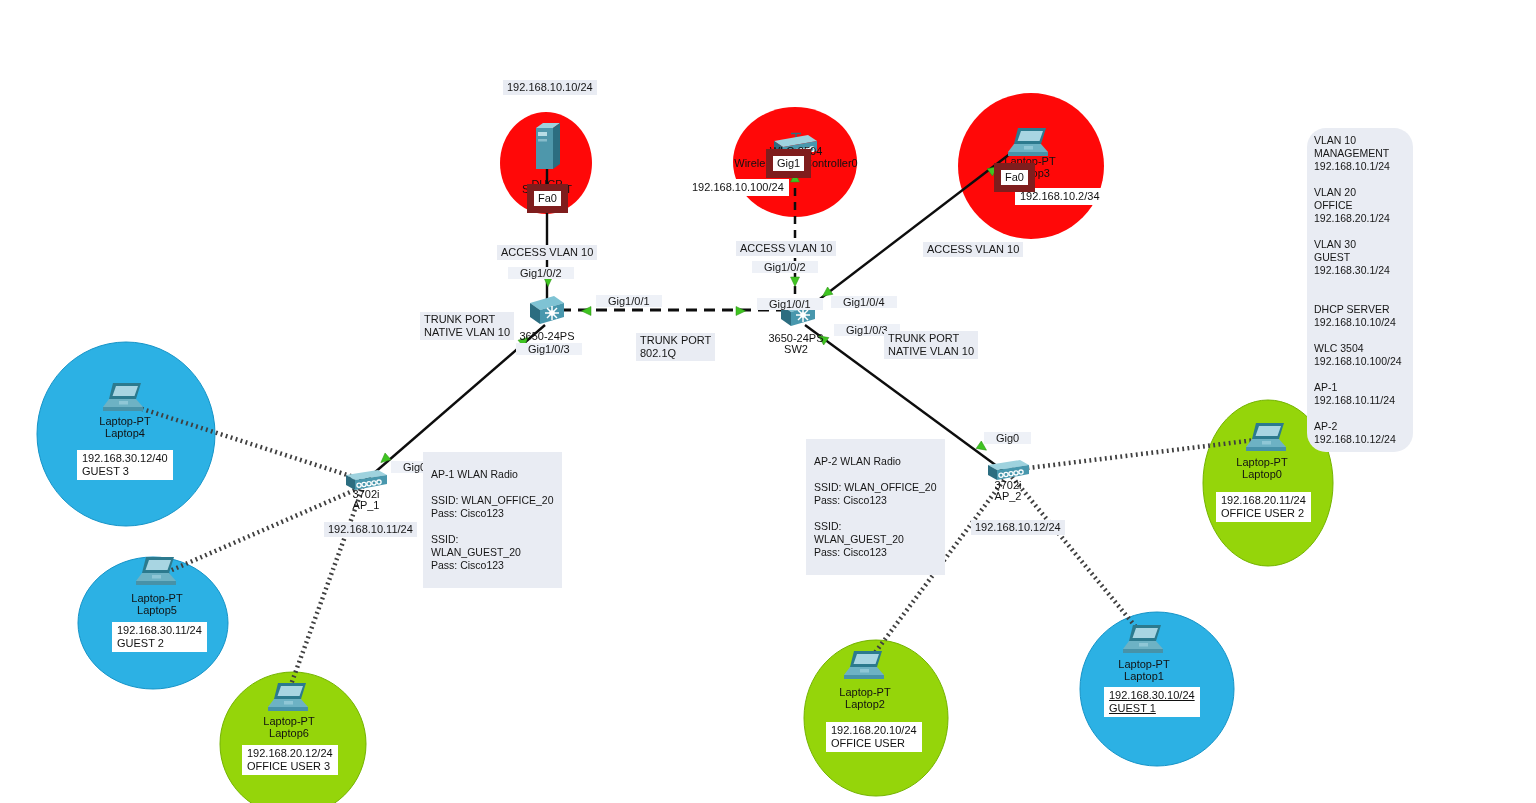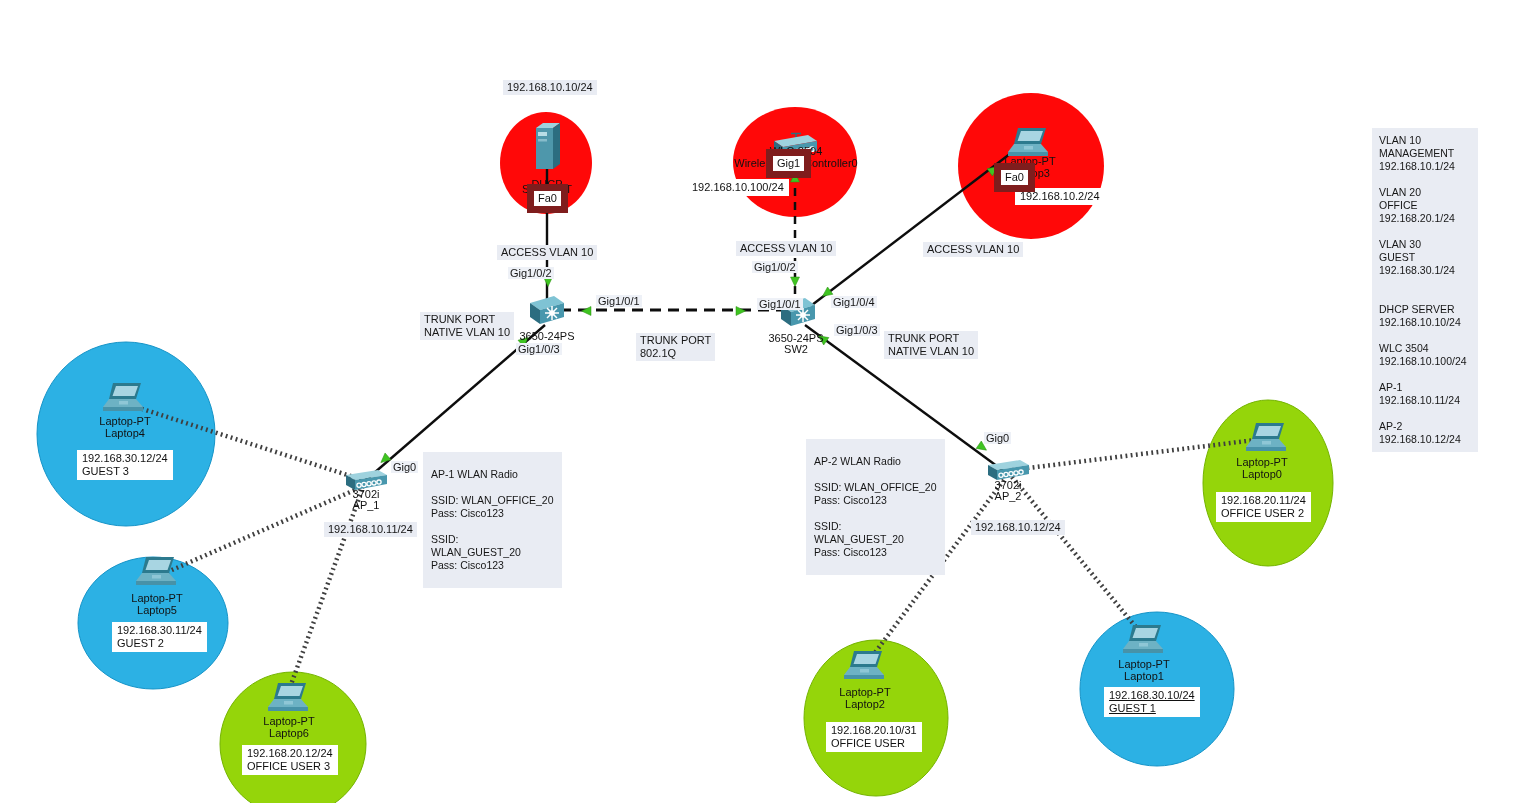--- a/index.html
+++ b/index.html
@@ -8,21 +8,21 @@
   #wires{position:absolute;left:0;top:0;z-index:1;}
   .lbl{position:absolute;transform:translateX(-50%);font-size:11px;line-height:11px;
        color:#121212;white-space:nowrap;z-index:3;}
   .note{position:absolute;background:#e9ecf3;color:#161616;font-size:11px;line-height:13px;
         padding:1px 4px;white-space:pre-line;z-index:3;}
   .whitenote{position:absolute;background:#ffffff;color:#111;font-size:11px;line-height:13px;
         padding:2px 5px;white-space:pre-line;z-index:3;}
   .portbox{position:absolute;background:#fff;border:7px solid #7f1d1d;color:#111;
         font-size:11px;line-height:13px;padding:1px 4px;z-index:4;white-space:nowrap;}
   .porttag{position:absolute;background:#eef1f7;color:#161616;font-size:11px;line-height:12px;
-        padding:0 2px;z-index:3;white-space:nowrap;}
+        padding:0 12px;z-index:3;white-space:nowrap;}
   .radio{font-size:10.5px;line-height:13px;padding:16px 8px;}
   .legendbox{font-size:10.5px;line-height:13px;padding:6px 7px;}
 </style>
 </head>
 <body>
 
 <div id="canvas">
 
   <svg id="wires" width="1536" height="803" viewBox="0 0 1536 803">
     <defs>
@@ -144,21 +144,21 @@
   <div class="portbox" style="left:527px;top:144px;">Fa0</div>
 
   <div class="lbl" style="left:796px;top:106px;">WLC-3504</div>
   <div class="lbl" style="left:796px;top:118px;">Wireless LAN Controller0</div>
   <div class="portbox" style="left:766px;top:109px;">Gig1</div>
   <div class="whitenote" style="left:687px;top:139px;">192.168.10.100/24</div>
 
   <div class="lbl" style="left:1030px;top:116px;">Laptop-PT</div>
   <div class="lbl" style="left:1030px;top:128px;">Laptop3</div>
   <div class="portbox" style="left:994px;top:123px;">Fa0</div>
-  <div class="whitenote" style="left:1015px;top:148px;">192.168.10.2/24</div>
+  <div class="whitenote" style="left:1015px;top:148px;">192.168.10.2/34</div>
 
   <div class="note" style="left:497px;top:205px;">ACCESS VLAN 10</div>
   <div class="porttag" style="left:508px;top:227px;">Gig1/0/2</div>
   <div class="note" style="left:420px;top:272px;">TRUNK PORT
 NATIVE VLAN 10</div>
   <div class="lbl" style="left:547px;top:291px;">3650-24PS</div>
   <div class="porttag" style="left:516px;top:303px;">Gig1/0/3</div>
   <div class="porttag" style="left:596px;top:255px;">Gig1/0/1</div>
   <div class="note" style="left:636px;top:293px;">TRUNK PORT
 802.1Q</div>
@@ -195,21 +195,21 @@
 
 SSID: WLAN_OFFICE_20
 Pass: Cisco123
 
 SSID:
 WLAN_GUEST_20
 Pass: Cisco123</div>
 
   <div class="lbl" style="left:125px;top:376px;">Laptop-PT</div>
   <div class="lbl" style="left:125px;top:388px;">Laptop4</div>
-  <div class="whitenote" style="left:77px;top:410px;">192.168.30.12/24
+  <div class="whitenote" style="left:77px;top:410px;">192.168.30.12/40
 GUEST 3</div>
 
   <div class="lbl" style="left:157px;top:553px;">Laptop-PT</div>
   <div class="lbl" style="left:157px;top:565px;">Laptop5</div>
   <div class="whitenote" style="left:112px;top:582px;">192.168.30.11/24
 GUEST 2</div>
 
   <div class="lbl" style="left:289px;top:676px;">Laptop-PT</div>
   <div class="lbl" style="left:289px;top:688px;">Laptop6</div>
   <div class="whitenote" style="left:242px;top:705px;">192.168.20.12/24
@@ -220,24 +220,24 @@
   <div class="whitenote" style="left:1216px;top:452px;">192.168.20.11/24
 OFFICE USER 2</div>
 
   <div class="lbl" style="left:1144px;top:619px;">Laptop-PT</div>
   <div class="lbl" style="left:1144px;top:631px;">Laptop1</div>
   <div class="whitenote" style="left:1104px;top:647px;text-decoration:underline;">192.168.30.10/24
 GUEST 1</div>
 
   <div class="lbl" style="left:865px;top:647px;">Laptop-PT</div>
   <div class="lbl" style="left:865px;top:659px;">Laptop2</div>
-  <div class="whitenote" style="left:826px;top:682px;">192.168.20.10/31
+  <div class="whitenote" style="left:826px;top:682px;">192.168.20.10/24
 OFFICE USER</div>
 
-  <div class="note legendbox" style="left:1372px;top:88px;width:92px;">VLAN 10
+  <div class="note legendbox" style="left:1307px;top:88px;width:92px;border-radius:19px;">VLAN 10
 MANAGEMENT
 192.168.10.1/24
 
 VLAN 20
 OFFICE
 192.168.20.1/24
 
 VLAN 30
 GUEST
 192.168.30.1/24

